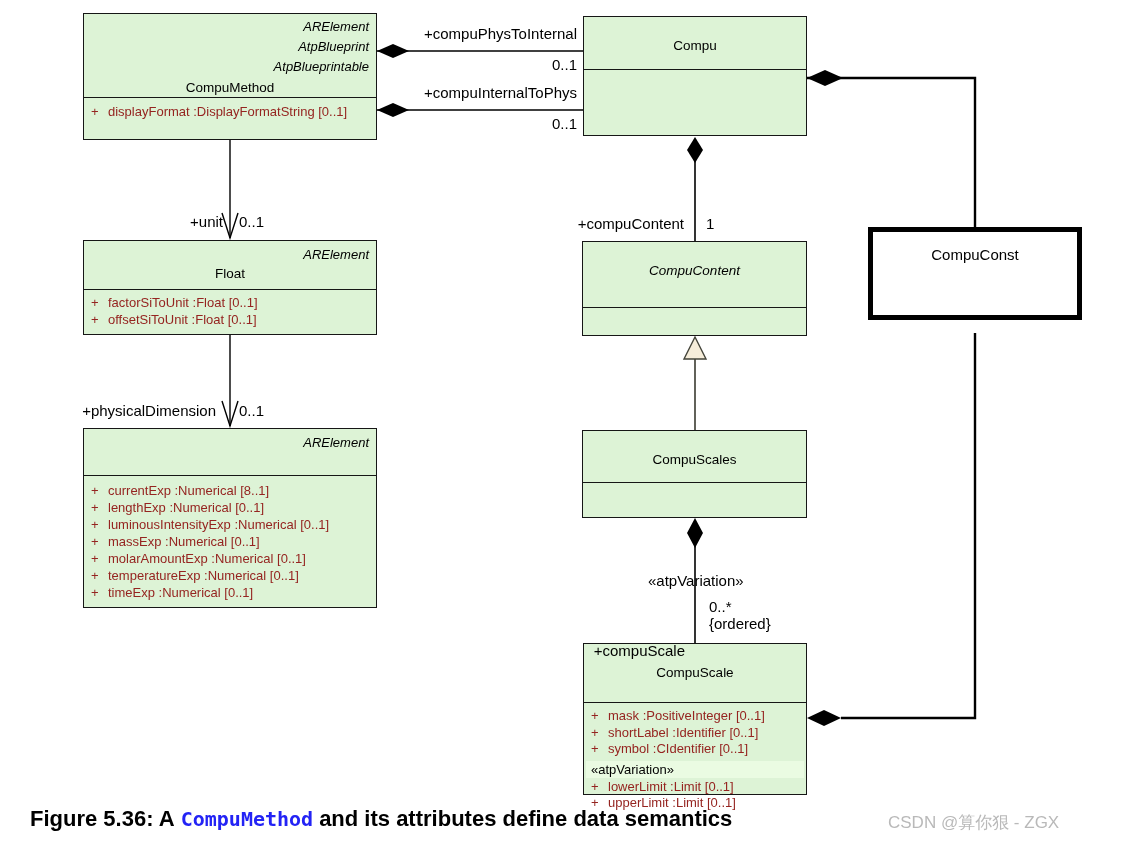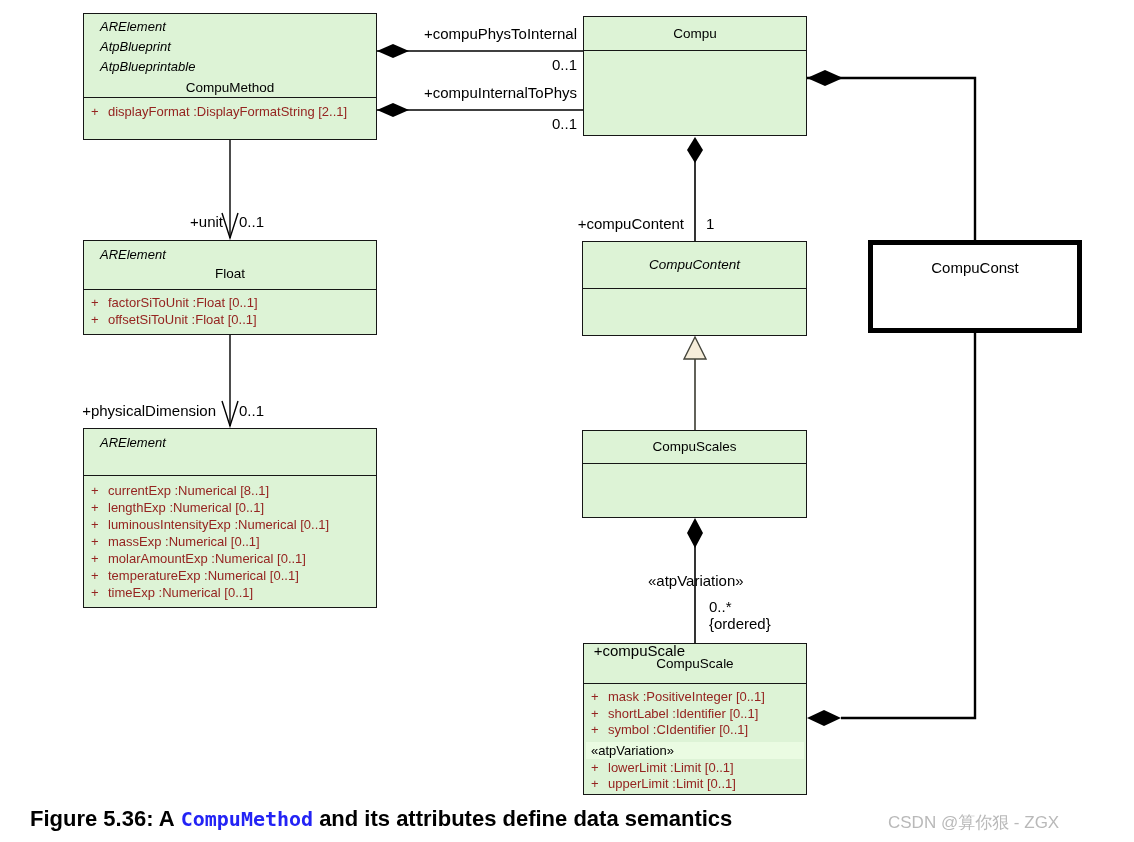--- a/index.html
+++ b/index.html
@@ -6,22 +6,22 @@
   #canvas{
     position:relative;width:1134px;height:842px;background:#fff;overflow:hidden;
     font-family:"Liberation Sans",sans-serif;color:#000;
   }
   #wires{position:absolute;left:0;top:0;width:1134px;height:842px;z-index:0;}
   .uml-class{
     position:absolute;box-sizing:border-box;background:var(--class-fill);
     border:1.6px solid #161616;z-index:1;
   }
   .hdr{box-sizing:border-box;border-bottom:1.6px solid #161616;display:flex;flex-direction:column;overflow:hidden;}
-  .hdr.center{justify-content:center;}
-  .stereo{text-align:left;font-style:italic;font-size:13px;line-height:19px;padding:1px 7px 0 16px;}
+  .hdr.center{margin-top:19px;}
+  .stereo{text-align:right;font-style:italic;font-size:13px;line-height:19px;padding:1px 7px 0 16px;}
   .cls-name{text-align:center;font-size:13.5px;line-height:20px;}
   .cls-name.abstract{font-style:italic;}
   .attrs{box-sizing:border-box;padding-top:5px;color:var(--attribute-text);font-size:13px;}
   .attr-row{display:flex;line-height:17px;}
   .attr-row .vis{width:24px;padding-left:7px;box-sizing:border-box;}
   .cs-row{line-height:16.5px;}
   .variation-row{
     background:var(--variation-row-fill);color:#000;margin:3px 2px 1px 2px;
     padding-left:5px;line-height:17px;font-size:13px;
   }
@@ -77,21 +77,21 @@
   <div class="uml-class" style="left:83px;top:13px;width:294px;height:127px;">
     <div class="hdr" style="height:84px;padding-top:2px;">
       <div class="stereo">ARElement</div>
       <div class="stereo">AtpBlueprint</div>
       <div class="stereo">AtpBlueprintable</div>
       <div class="cls-name" style="margin-top:2px;">CompuMethod</div>
     </div>
     <div class="attrs">
       <div class="attr-row">
         <span class="vis">+</span>
-        <span>displayFormat  :DisplayFormatString [2..1]</span>
+        <span>displayFormat  :DisplayFormatString [0..1]</span>
       </div>
     </div>
   </div>
 
   <div class="uml-class" style="left:583px;top:16px;width:224px;height:120px;">
     <div class="hdr center" style="height:34px;">
       <div class="cls-name">Compu</div>
     </div>
   </div>
 
@@ -182,21 +182,21 @@
         <span class="vis">+</span>
         <span>lowerLimit  :Limit [0..1]</span>
       </div>
       <div class="attr-row cs-row">
         <span class="vis">+</span>
         <span>upperLimit  :Limit [0..1]</span>
       </div>
     </div>
   </div>
 
-  <div class="const-class" style="left:868px;top:240px;width:214px;height:93px;">
+  <div class="const-class" style="left:868px;top:227px;width:214px;height:93px;">
     <div class="cls-name">CompuConst</div>
   </div>
 
   <div class="lbl r" style="right:557px;top:27px;">+compuPhysToInternal</div>
   <div class="lbl r" style="right:557px;top:58px;">0..1</div>
   <div class="lbl r" style="right:557px;top:86px;">+compuInternalToPhys</div>
   <div class="lbl r" style="right:557px;top:117px;">0..1</div>
 
   <div class="lbl r" style="right:911px;top:215px;">+unit</div>
   <div class="lbl" style="left:239px;top:215px;">0..1</div>

